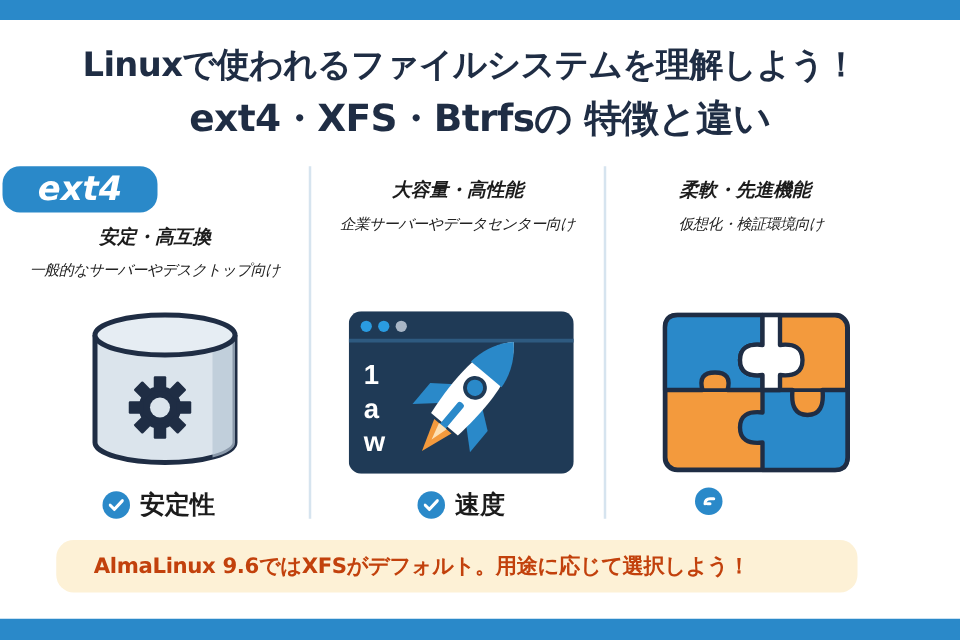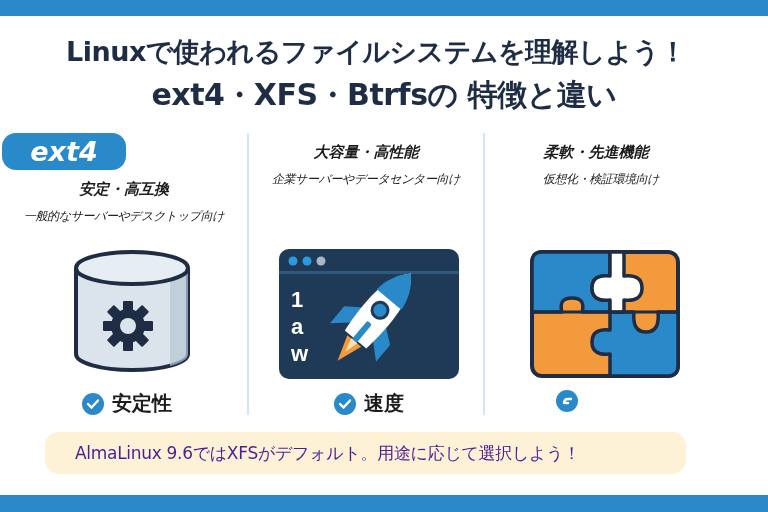--- a/index.html
+++ b/index.html
@@ -16,21 +16,21 @@
   .divider { position: absolute; top: 133px; width: 2px; height: 282px; background: #d6e4ef; }
 
   .col { position: absolute; top: 133px; text-align: center; font-style: italic; }
   .pill { display: inline-block; background: #2a89c9; color: #fff; font-weight: bold; font-size: 27px; line-height: 37px; height: 37px; border-radius: 14px; }
   .heading { font-weight: bold; font-size: 15px; color: #1c1c1c; margin-top: 10px; white-space: nowrap; }
   .sub { font-size: 12px; color: #222; margin-top: 9px; white-space: nowrap; letter-spacing: -0.4px; }
 
   .feature { position: absolute; top: 390px; display: flex; align-items: center; gap: 8px; font-weight: bold; font-size: 20px; color: #1c1c1c; }
   .check { width: 22px; height: 22px; border-radius: 50%; background: #2a89c9; display: flex; align-items: center; justify-content: center; }
 
-  .note { position: absolute; left: 45px; top: 432px; width: 641px; height: 42px; background: #fdf1d6; border-radius: 14px; font-weight: normal; font-size: 17px; color: #4c1d95; line-height: 42px; padding-left: 30px; white-space: nowrap; letter-spacing: -0.3px; }
+  .note { position: absolute; left: 45px; top: 432px; width: 641px; height: 42px; background: #fdf1d6; border-radius: 14px; font-weight: bold; font-size: 17px; color: #c2410c; line-height: 42px; padding-left: 30px; white-space: nowrap; letter-spacing: -0.3px; }
 
   .icon-wrap { position: absolute; }
 </style>
 </head>
 <body>
 
 <div class="top-bar"></div>
 
 <h1 class="title l1">Linuxで使われるファイルシステムを理解しよう！</h1>
 <h2 class="title l2">ext4・XFS・Btrfsの 特徴と違い</h2>

